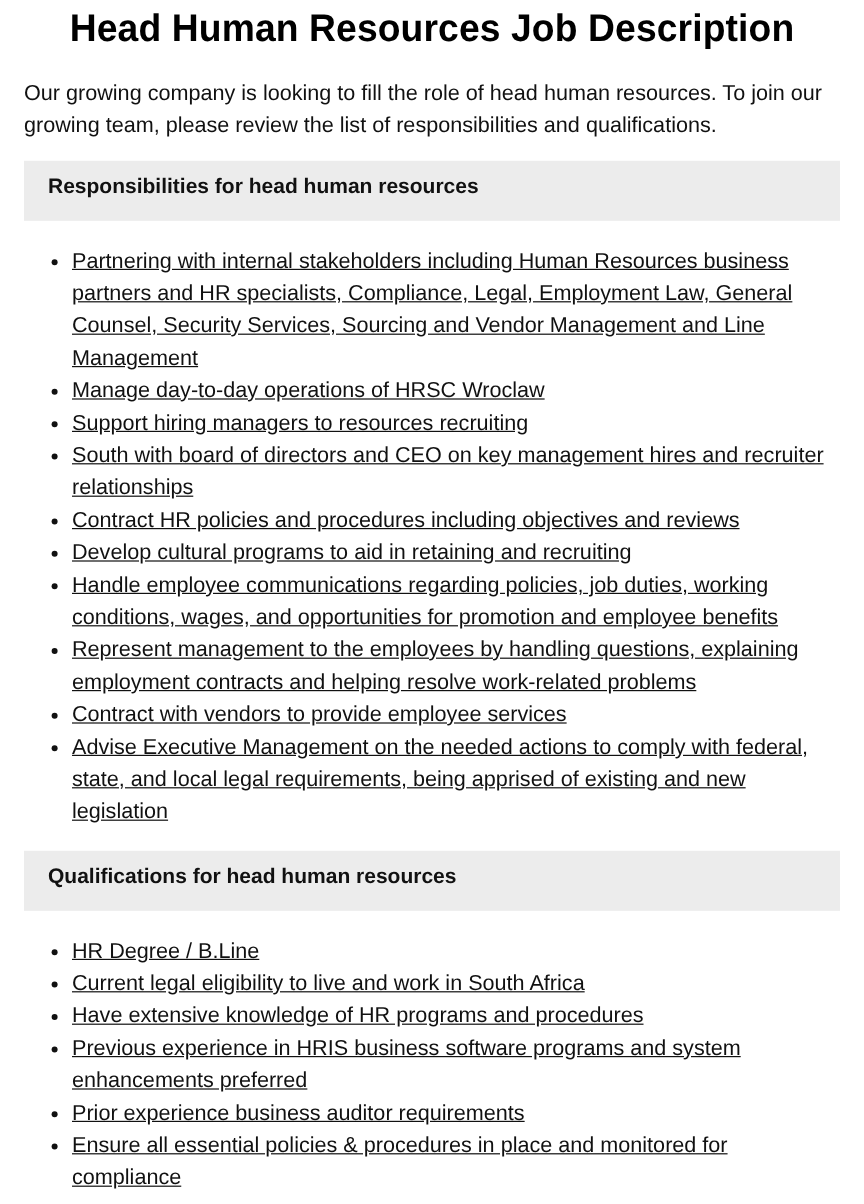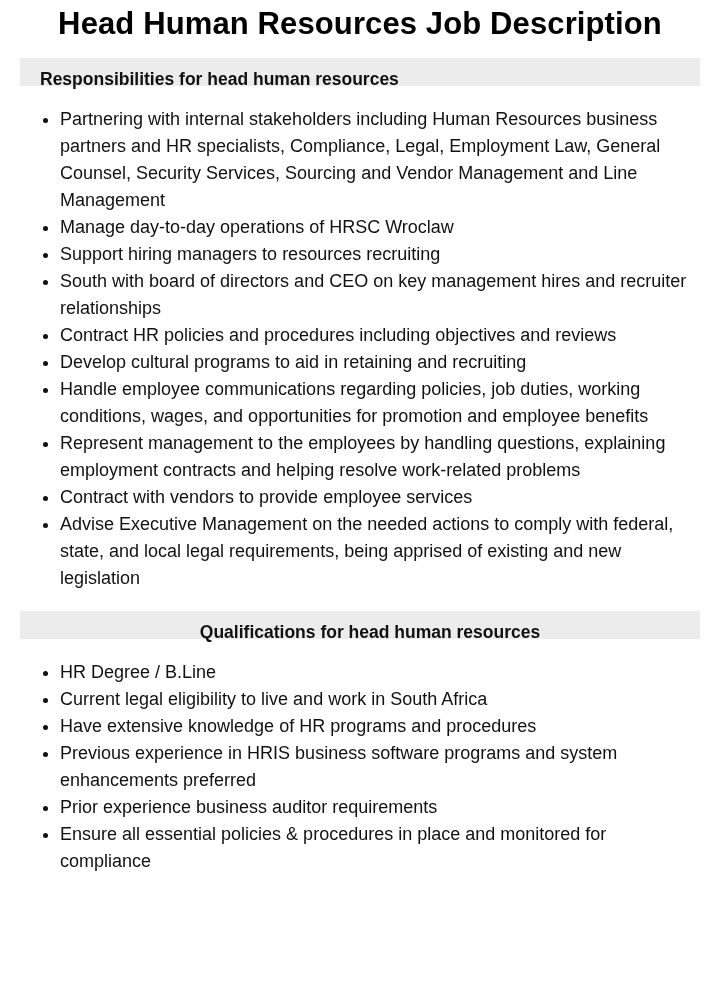--- a/index.html
+++ b/index.html
@@ -14,38 +14,39 @@
       font-size: 32px; font-weight: bold; text-align: center;
       color: #000; letter-spacing: 0.1px; line-height: 38px;
       transform: scaleX(0.97);
     }
     .intro {
       margin: 22px 0 0 0;
       font-size: 18px; line-height: 27px; color: #111;
     }
     .section-header {
       background: #ececec;
-      height: 28px; line-height: 42px;
+      height: 50px; line-height: 42px;
       padding-left: 20px;
       font-size: 17.5px; font-weight: bold; color: #111;
       margin-top: 16px;
     }
     ul {
       margin: 20px 0 0 0; padding: 0 0 0 40px;
-      font-size: 18px; line-height: 27px; color: #111;
+      font-size: 18px; line-height: 27px; color: #111; text-decoration: underline;
     }
     ul li { margin: 0; padding: 0; }
-    .qual-header { margin-top: 19px; text-align: center; }
+    .qual-header { margin-top: 19px; }
     .qual-list { margin-top: 20px; }
   </style>
 </head>
 <body>
 
 <div class="page">
   <h1>Head Human Resources Job Description</h1>
+  <p class="intro">Our growing company is looking to fill the role of head human resources. To join our growing team, please review the list of responsibilities and qualifications.</p>
 
   <div class="section-header">Responsibilities for head human resources</div>
   <ul>
     <li>Partnering with internal stakeholders including Human Resources business partners and HR specialists, Compliance, Legal, Employment Law, General Counsel, Security Services, Sourcing and Vendor Management and Line Management</li>
     <li>Manage day-to-day operations of HRSC Wroclaw</li>
     <li>Support hiring managers to resources recruiting</li>
     <li>South with board of directors and CEO on key management hires and recruiter relationships</li>
     <li>Contract HR policies and procedures including objectives and reviews</li>
     <li>Develop cultural programs to aid in retaining and recruiting</li>
     <li>Handle employee communications regarding policies, job duties, working conditions, wages, and opportunities for promotion and employee benefits</li>

